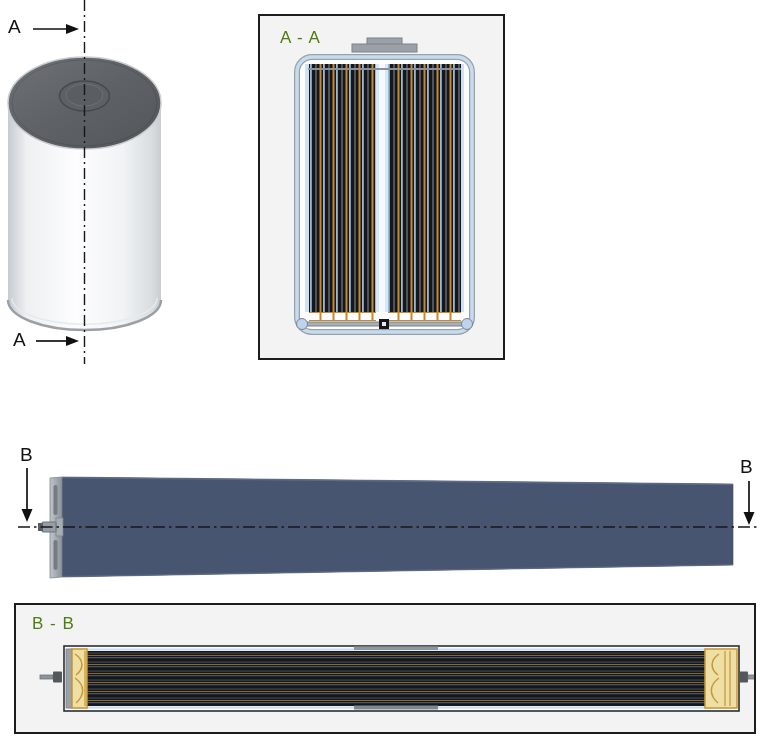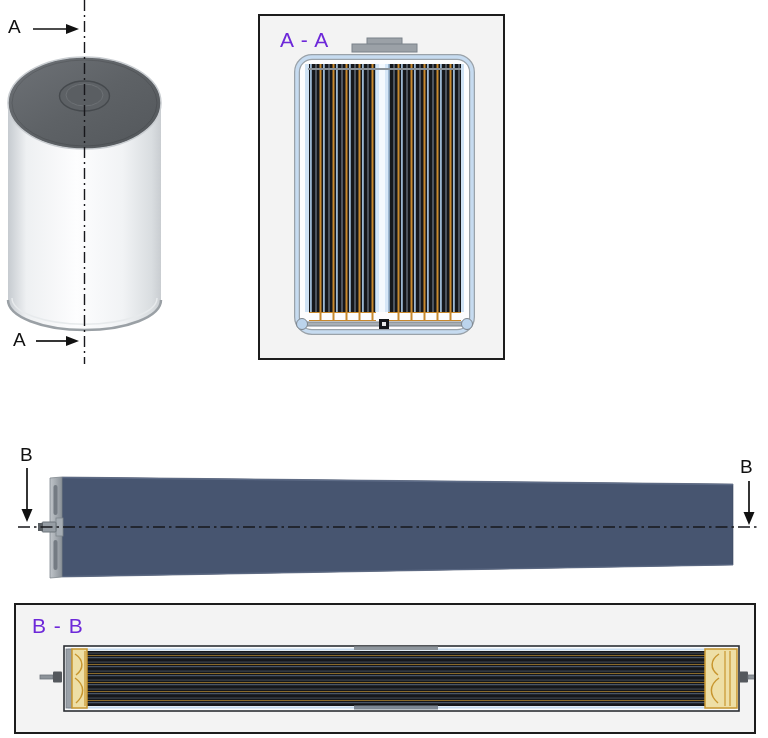--- a/index.html
+++ b/index.html
@@ -1,18 +1,18 @@
 <!DOCTYPE html>
 <html style="--box-background: #f3f3f3; --box-border: #1c1c1c; --electrode-dark: #15171b; --electrode-gray: #4d545e; --collector-orange: #c8892d; --separator-blue: #9db8d2; --can-blue: #c6dbf0; --can-gray: #9aa2a9; --blade-body: #475570; --end-cap-gray: #9aa1a8; --tab-gold: #c8962f; --tab-gold-fill: #eedfa6; --cap-top-gray: #5e6266; --terminal-gray: #8d9399; --centerline-black: #17171b; --stripe-dim-orange: #8a6a2a; --stripe-dim-blue: #55647a;"><head>
 <meta charset="utf-8">
 <style>
   html,body{margin:0;padding:0;background:#ffffff;font-family:"Liberation Sans",sans-serif;}
   .canvas{position:relative;width:768px;height:738px;background:#ffffff;overflow:hidden;}
   .view-box{position:absolute;box-sizing:border-box;background:var(--box-background,#f3f3f3);border:2px solid var(--box-border,#1c1c1c);}
-  .view-title{position:absolute;font-size:21px;color:#6d28d9;letter-spacing:1px;}
+  .view-title{position:absolute;font-size:17px;color:#4d7c0f;letter-spacing:1px;}
   .marker-label{position:absolute;font-size:19px;color:#111111;}
   svg{display:block;}
   .abs{position:absolute;}
 </style>
 </head>
 <body>
 
 <div class="canvas">
 
   <svg class="abs" style="left:0;top:0;" width="200" height="380" viewBox="0 0 200 380">

